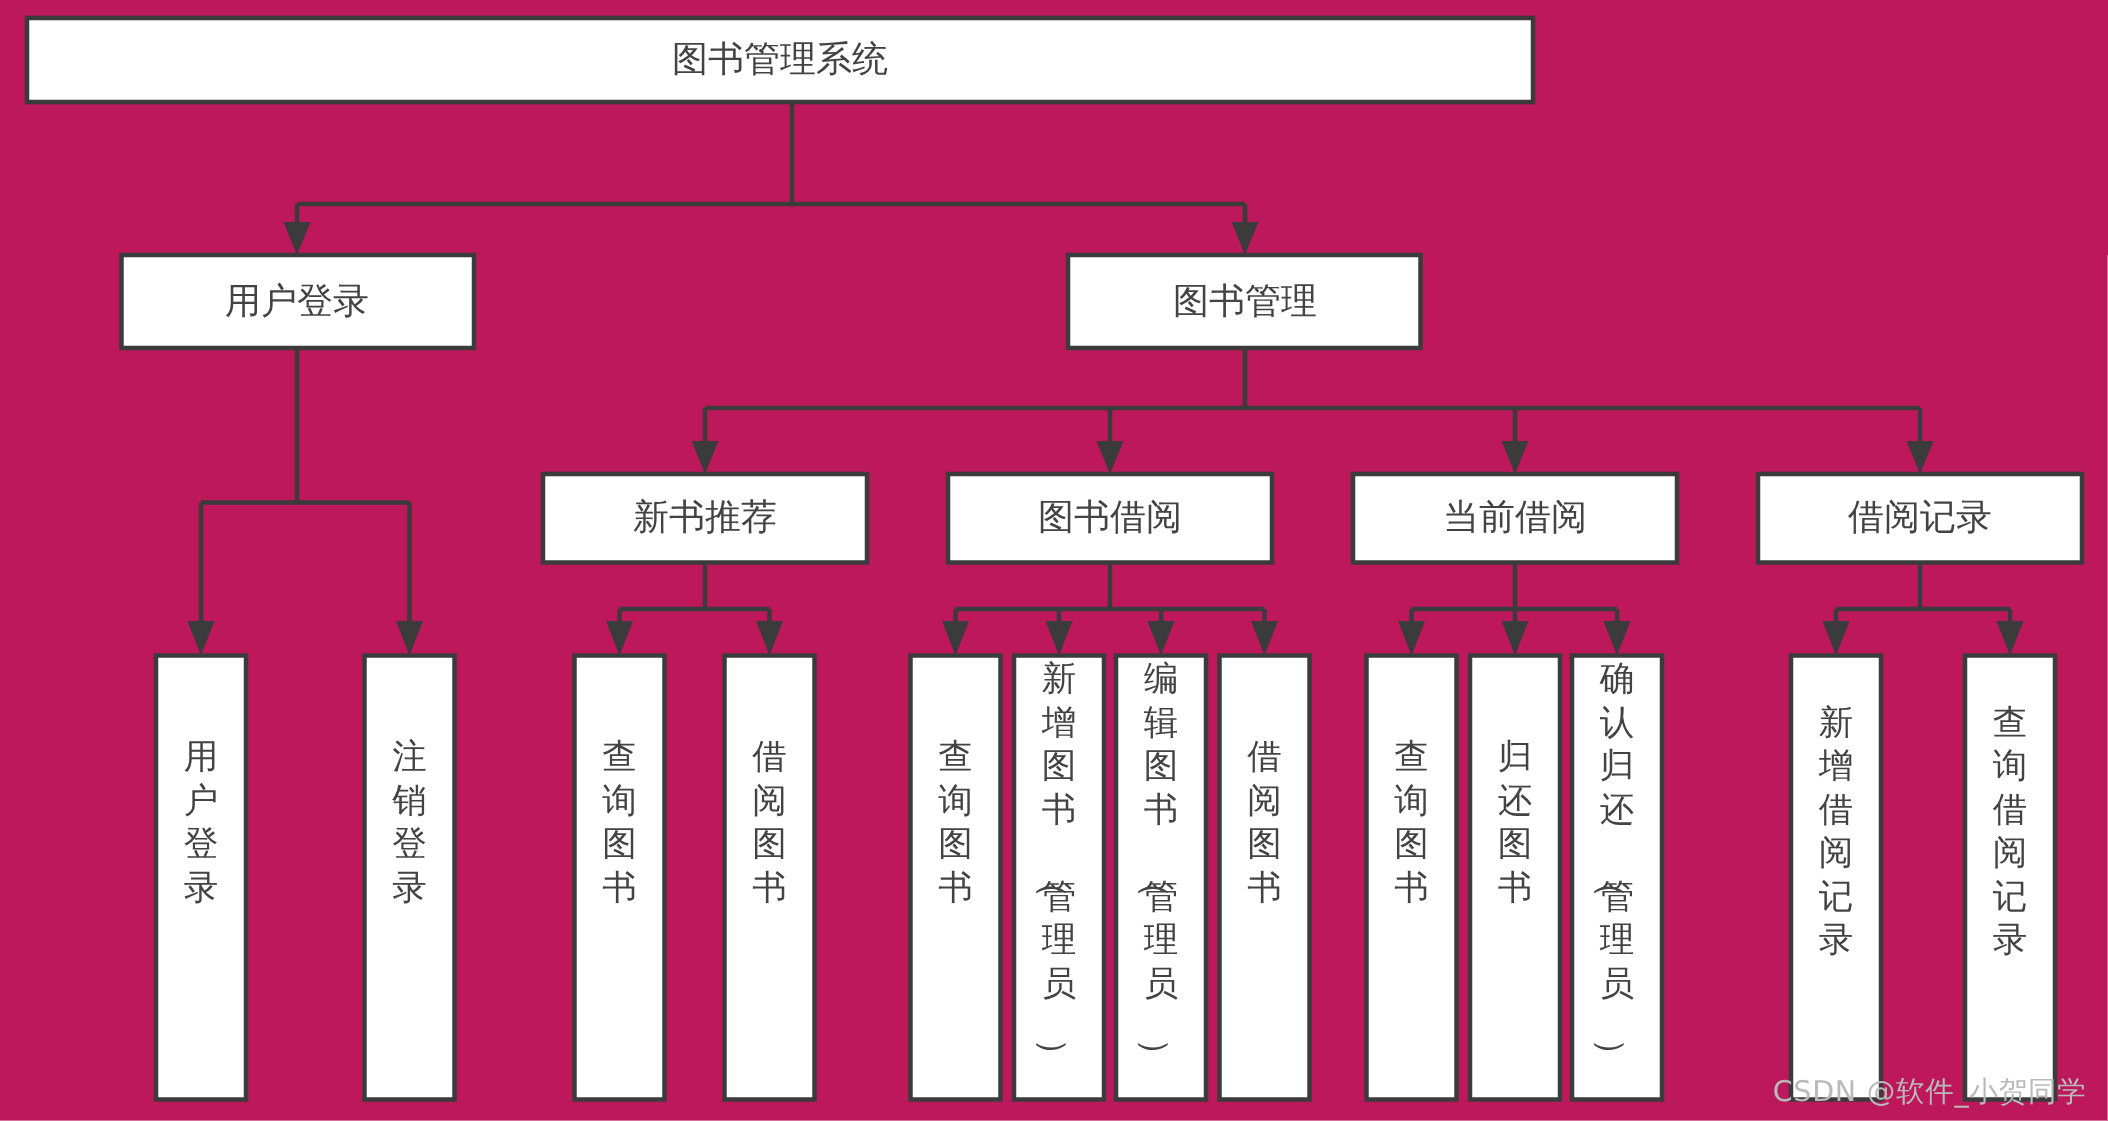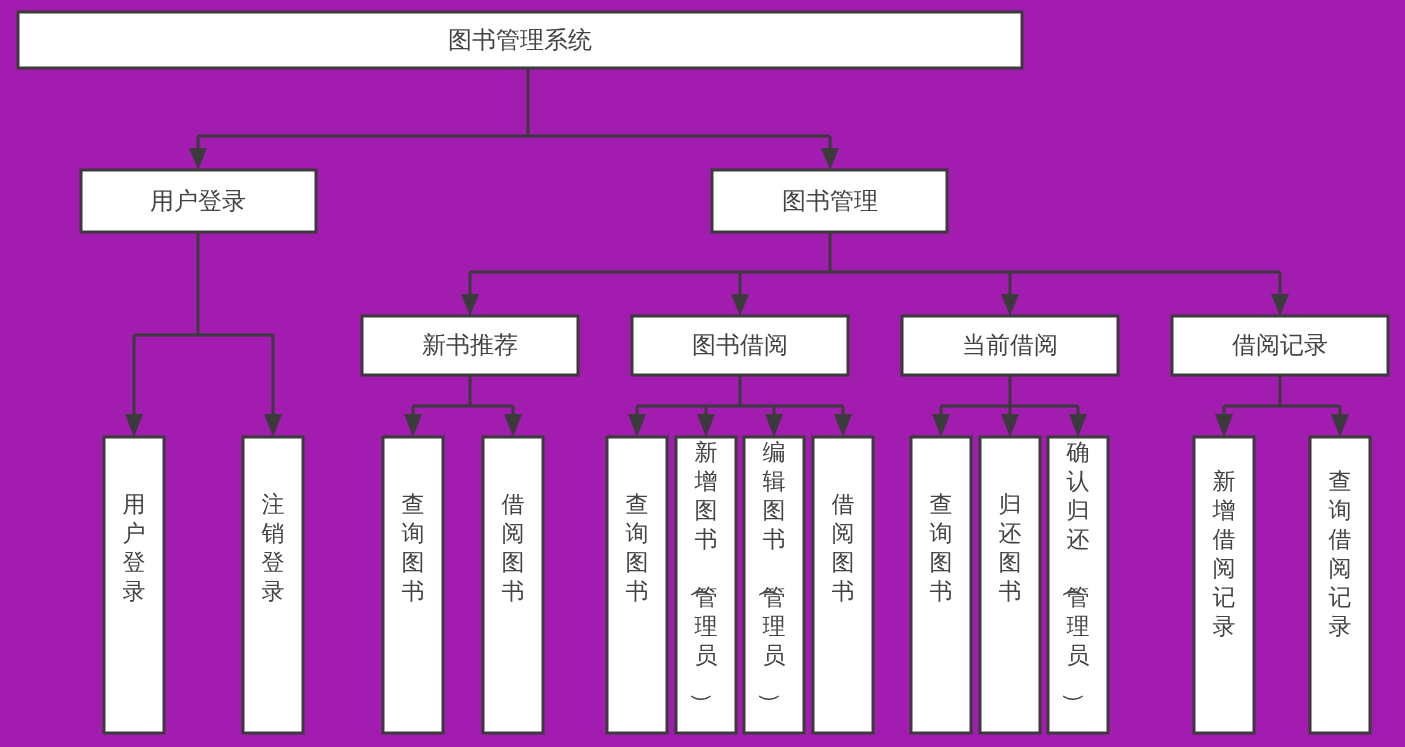--- a/index.html
+++ b/index.html
@@ -11,21 +11,21 @@
   body {
     width: 1405px;
     height: 747px;
     overflow: hidden;
     font-family: "DejaVu Sans", "Liberation Sans", sans-serif;
   }
   #diagram-root {
     position: relative;
     width: 1405px;
     height: 747px;
-    background: #a21caf;
+    background: #be185d;
   }
   svg#tree-svg {
     position: absolute;
     top: 0;
     left: 0;
     width: 1405px;
     height: 747px;
     display: block;
   }
   .node-box {
@@ -224,13 +224,14 @@
     <g>
       <rect class="node-box" x="1194" y="437" width="60" height="296"></rect>
       <text class="node-label-v" x="1224" y="489"><tspan x="1224" y="489">新</tspan><tspan x="1224" y="518">增</tspan><tspan x="1224" y="547">借</tspan><tspan x="1224" y="576">阅</tspan><tspan x="1224" y="605">记</tspan><tspan x="1224" y="634">录</tspan></text>
     </g>
     <g>
       <rect class="node-box" x="1310" y="437" width="60" height="296"></rect>
       <text class="node-label-v" x="1340" y="489"><tspan x="1340" y="489">查</tspan><tspan x="1340" y="518">询</tspan><tspan x="1340" y="547">借</tspan><tspan x="1340" y="576">阅</tspan><tspan x="1340" y="605">记</tspan><tspan x="1340" y="634">录</tspan></text>
     </g>
   </svg>
 
+  <div class="watermark">CSDN @软件_小贺同学</div>
 </div>
 
 </body></html>

